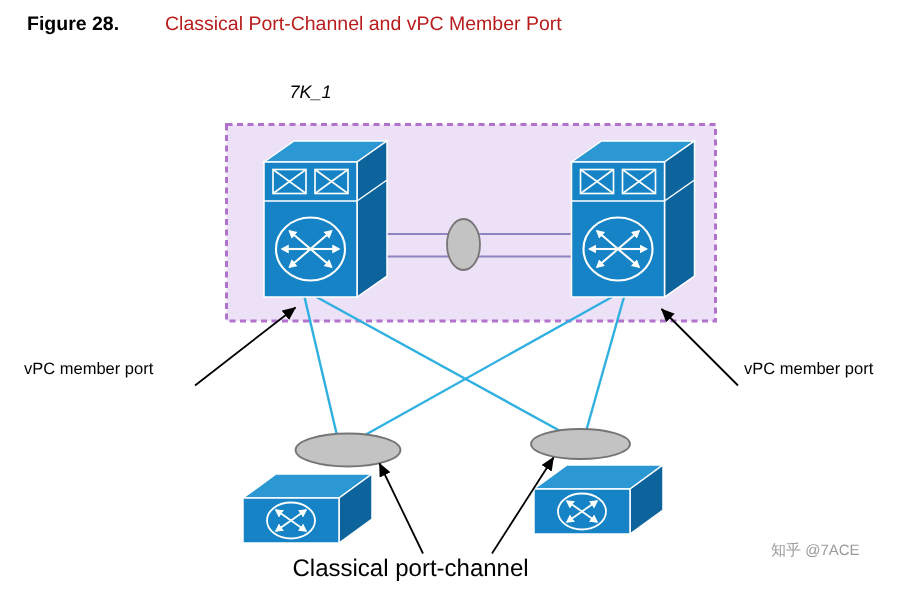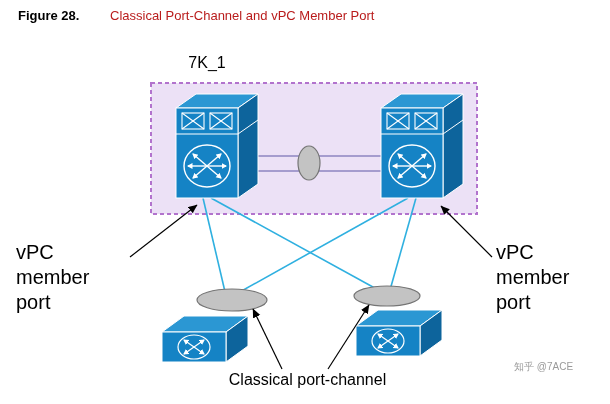--- a/index.html
+++ b/index.html
@@ -15,32 +15,32 @@
   .fig-label {
     left: 18px; top: 8px;
     font-size: 13px; font-weight: bold; color: #000;
   }
   .fig-title {
     left: 110px; top: 8px;
     font-size: 13px; color: #b91c1c;
   }
   .switch-label {
     width: 60px; text-align: center;
-    font-size: 16px; color: #000;
+    font-size: 12px; color: #000; font-style: italic;
   }
   .switch-label.left  { left: 177px; top: 54px; }
   .switch-label.right { left: 382px; top: 54px; }
   .annotation {
-    font-size: 20px; line-height: 1.25; color: #000;
+    font-size: 11px; line-height: 1.25; color: #000;
   }
   .vpc-left  { left: 16px;  top: 240px; width: 104px; }
   .vpc-right { left: 496px; top: 240px; width: 104px; }
   .classical {
     left: 195px; top: 371px; width: 225px;
-    text-align: center; font-size: 16px; color: #000;
+    font-size: 16px; color: #000;
   }
   .watermark {
     left: 514px; top: 360px; width: 92px;
     font-size: 10px; color: #9a9a9a;
   }
   svg.canvas { position: absolute; left: 0; top: 0; }
 </style>
 </head>
 <body>
 

